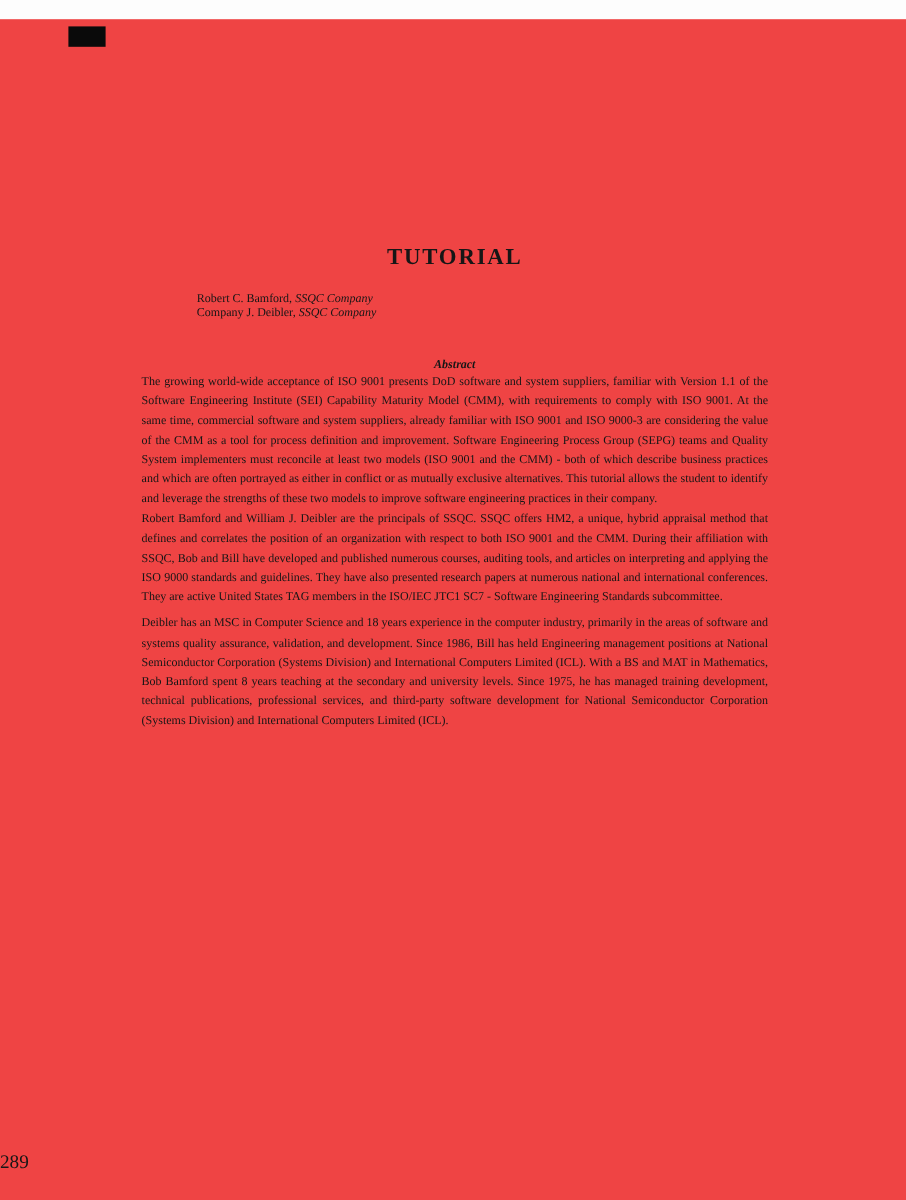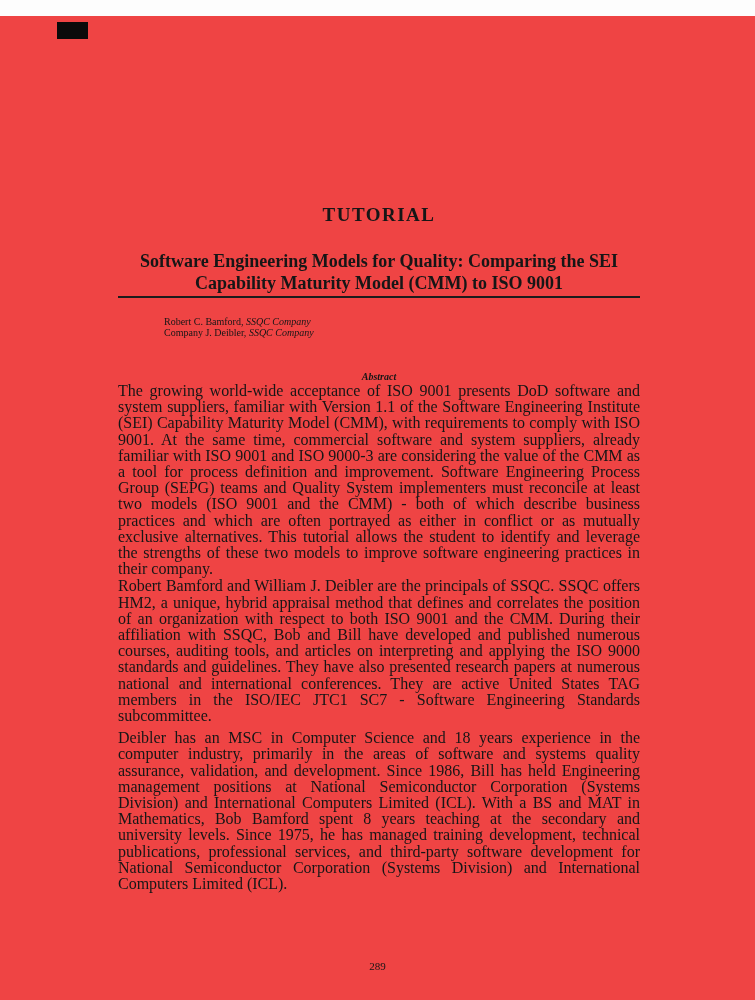--- a/index.html
+++ b/index.html
@@ -59,49 +59,45 @@
   .affil { font-style: italic; }
   .section-heading {
     margin-top: 33px;
     text-align: center;
     font-size: 10px;
     font-weight: bold;
     font-style: italic;
   }
   .bio-heading { margin-top: 4px; }
   .body-text {
-    font-size: 16px;
+    font-size: 10px;
     line-height: 16.2px;
     text-align: justify;
     margin: 1px 0 0 0;
   }
   .italic { }
   .bio-p2 { margin-top: 6px; }
   .page-number {
     position: absolute;
     left: 0;
     top: 944px;
     width: 755px;
-    text-align: center;
-    font-size: 11px;
+    text-align: left;
+    font-size: 16px;
   }
 </style>
 </head>
 <body>
 
 <div class="page">
   <div class="scan-mark"></div>
 
   <div class="content">
     <div class="doc-type">TUTORIAL</div>
 
-    <div class="title">
-      <div>Software Engineering Models for Quality: Comparing the SEI</div>
-      <div>Capability Maturity Model (CMM) to ISO 9001</div>
-    </div>
 
     <div class="authors">
       <span><span>Robert C. Bamford,</span> <span class="affil">SSQC Company</span></span>
       <span><span>Company J. Deibler,</span> <span class="affil">SSQC Company</span></span>
     </div>
 
     <div class="section-heading">Abstract</div>
     <p class="body-text">The growing world-wide acceptance of ISO 9001 presents DoD software and system suppliers, familiar with Version 1.1 of the Software Engineering Institute (SEI) Capability Maturity Model (CMM), with requirements to comply with ISO 9001. At the same time, commercial software and system suppliers, already familiar with ISO 9001 and ISO 9000-3 are considering the value of the CMM as a tool for process definition and improvement. Software Engineering Process Group (SEPG) teams and Quality System implementers must reconcile at least two models (ISO 9001 and the CMM) - both of which describe business practices and which are often portrayed as either in conflict or as mutually exclusive alternatives. This tutorial allows the student to identify and leverage the strengths of these two models to improve software engineering practices in their company.</p>
 
     <p class="body-text italic">Robert Bamford and William J. Deibler are the principals of SSQC. SSQC offers HM2, a unique, hybrid appraisal method that defines and correlates the position of an organization with respect to both ISO 9001 and the CMM. During their affiliation with SSQC, Bob and Bill have developed and published numerous courses, auditing tools, and articles on interpreting and applying the ISO 9000 standards and guidelines. They have also presented research papers at numerous national and international conferences. They are active United States TAG members in the ISO/IEC JTC1 SC7 - Software Engineering Standards subcommittee.</p>

